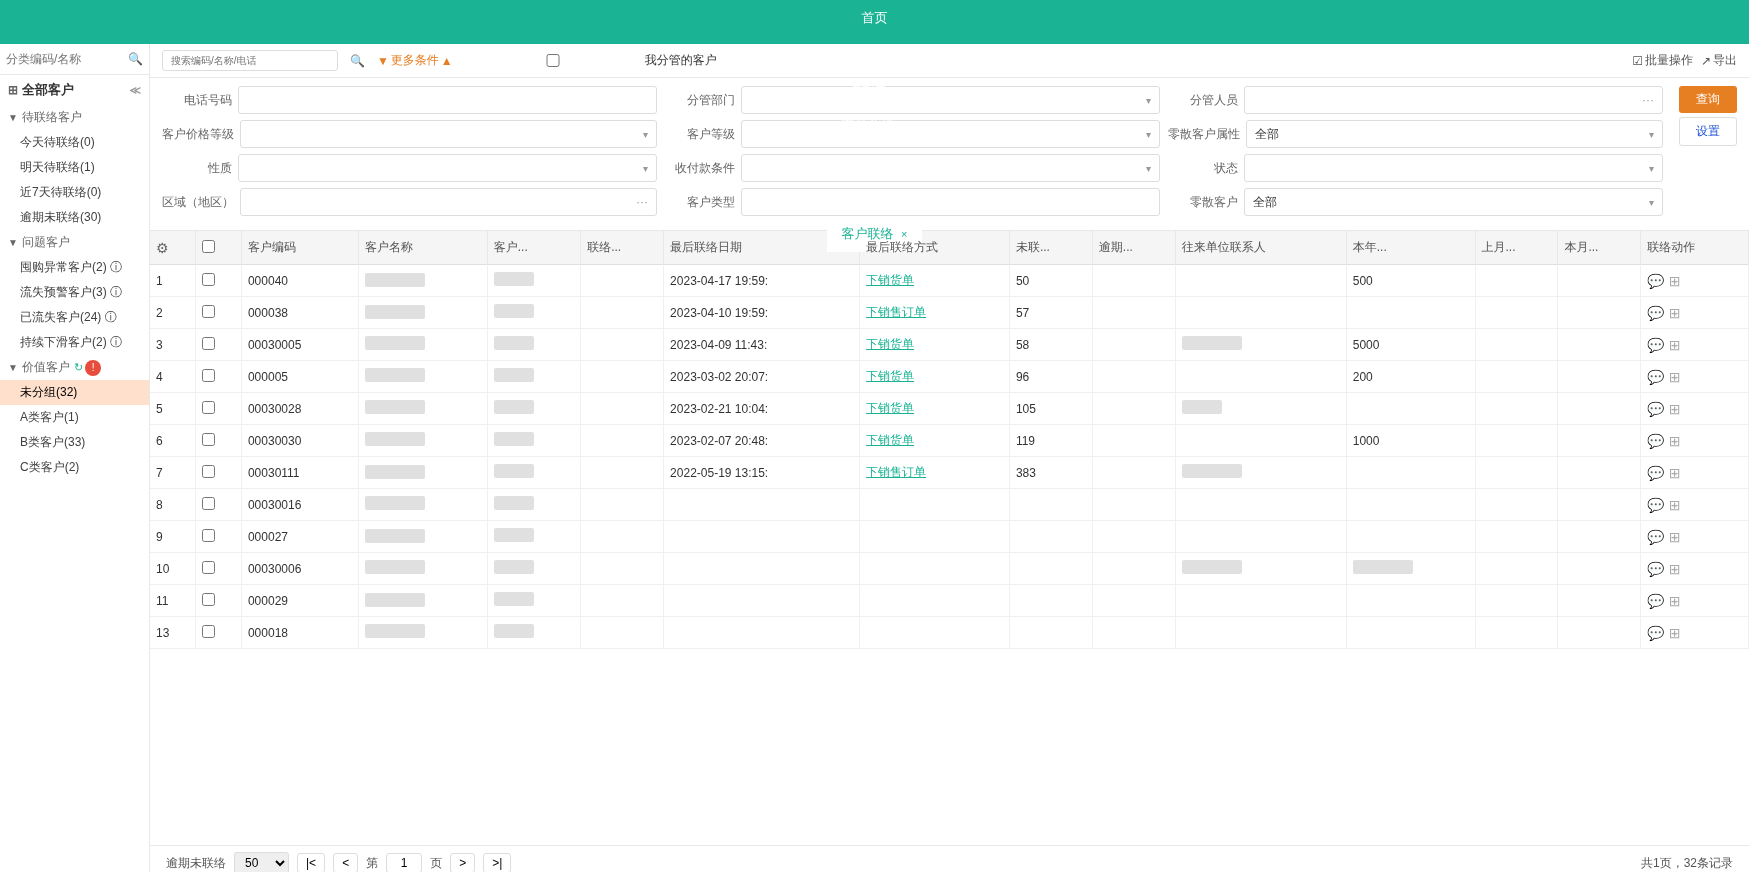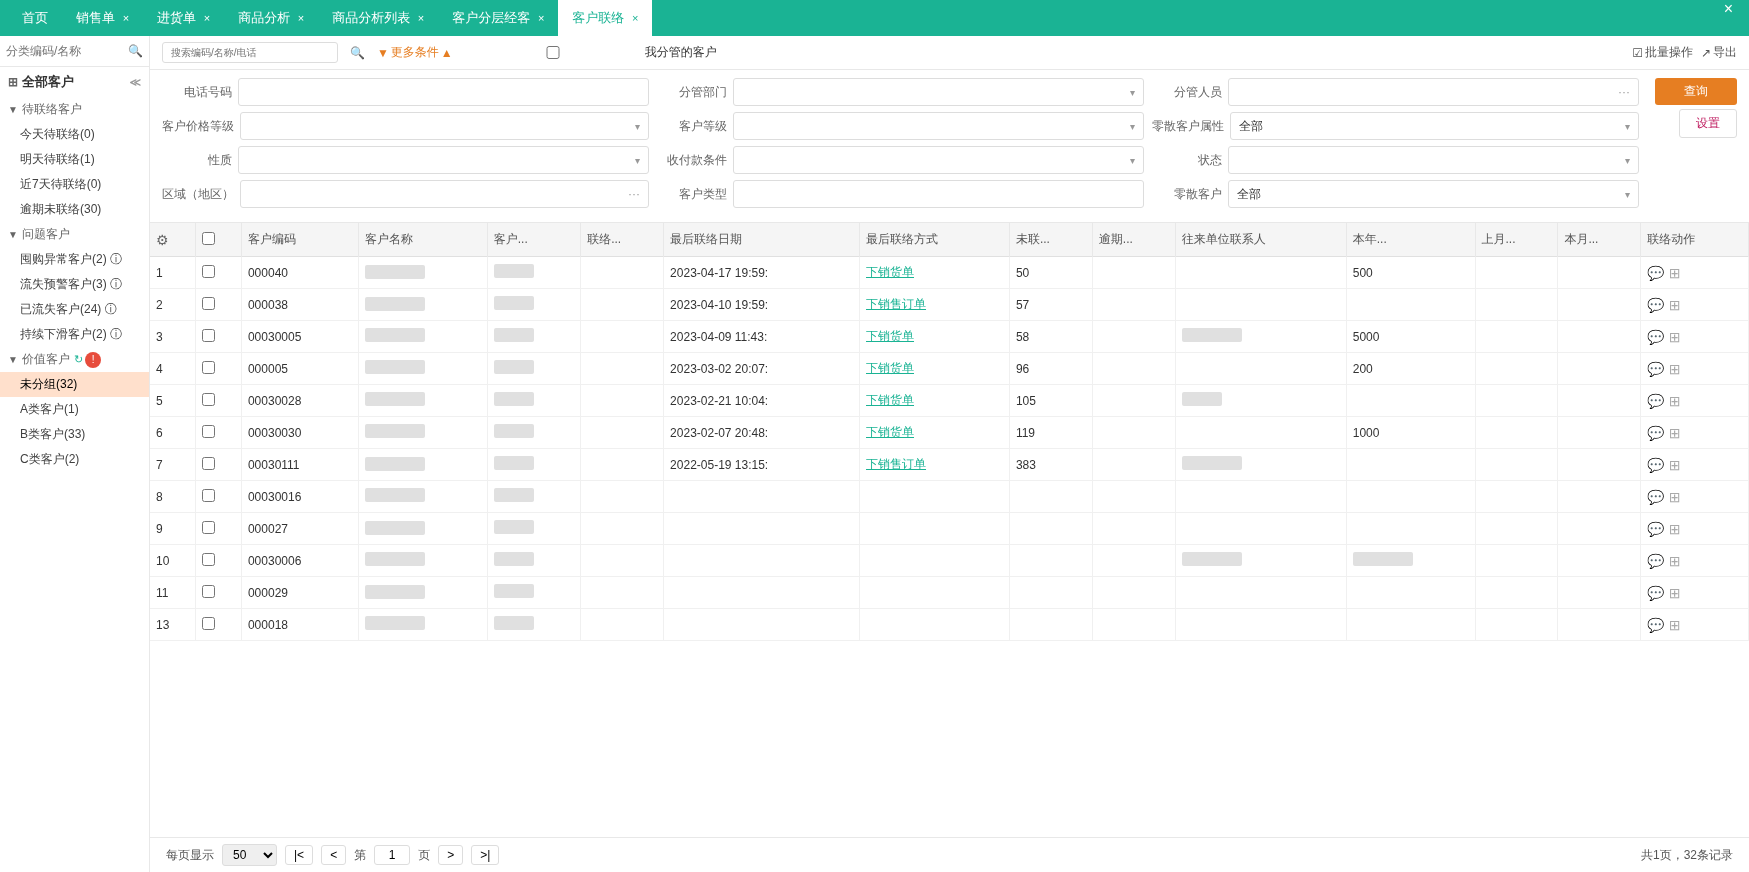--- a/index.html
+++ b/index.html
@@ -1,24 +1,25 @@
 <!DOCTYPE html>
 <html><head>
   <meta charset="utf-8">
   <style>
     * { box-sizing: border-box; margin: 0; padding: 0; }
     body { font-family: 'Microsoft YaHei', Arial, sans-serif; font-size: 12px; background: #f5f5f5; color: #333; }
 
     
     .top-nav {
       display: flex;
-      align-items: flex-start;
+      align-items: center;
       background: #1ab394;
-      height: 36px;
+      height: 44px;
       padding: 0 8px;
+      flex-direction: column;
     }
     .top-nav .nav-item {
       padding: 0 14px;
       height: 36px;
       line-height: 36px;
       color: #fff;
       cursor: pointer;
       font-size: 13px;
       white-space: nowrap;
       position: relative;
@@ -226,27 +227,26 @@
       background: #e67e22;
       color: #fff;
       border: none;
       border-radius: 3px;
       padding: 5px 16px;
       cursor: pointer;
       font-size: 12px;
     }
     .btn-reset {
       background: #fff;
-      color: #be185d;
+      color: #1d4ed8;
       border: 1px solid #ddd;
       border-radius: 3px;
       padding: 5px 16px;
       cursor: pointer;
       font-size: 12px;
-      margin-left: 24px;
     }
 
     
     .table-container {
       flex: 1;
       overflow: auto;
       background: #fff;
     }
     table {
       width: 100%;
@@ -878,21 +878,21 @@
         <span class="action-icon">💬</span>
         <span class="action-icon">⊞</span>
       </div>
     </td>
             </tr>
           </tbody>
       </table>
     </div>
 
     <div class="pagination-bar">
-      <span>每页显示</span>
+      <span>逾期未联络</span>
       <select class="page-size-select">
         <option>50</option>
         <option>100</option>
         <option>200</option>
       </select>
       <button class="page-btn">|&lt;</button>
       <button class="page-btn">&lt;</button>
       <span>第</span>
       <input type="text" class="page-input" value="1" style="">
       <span>页</span>

